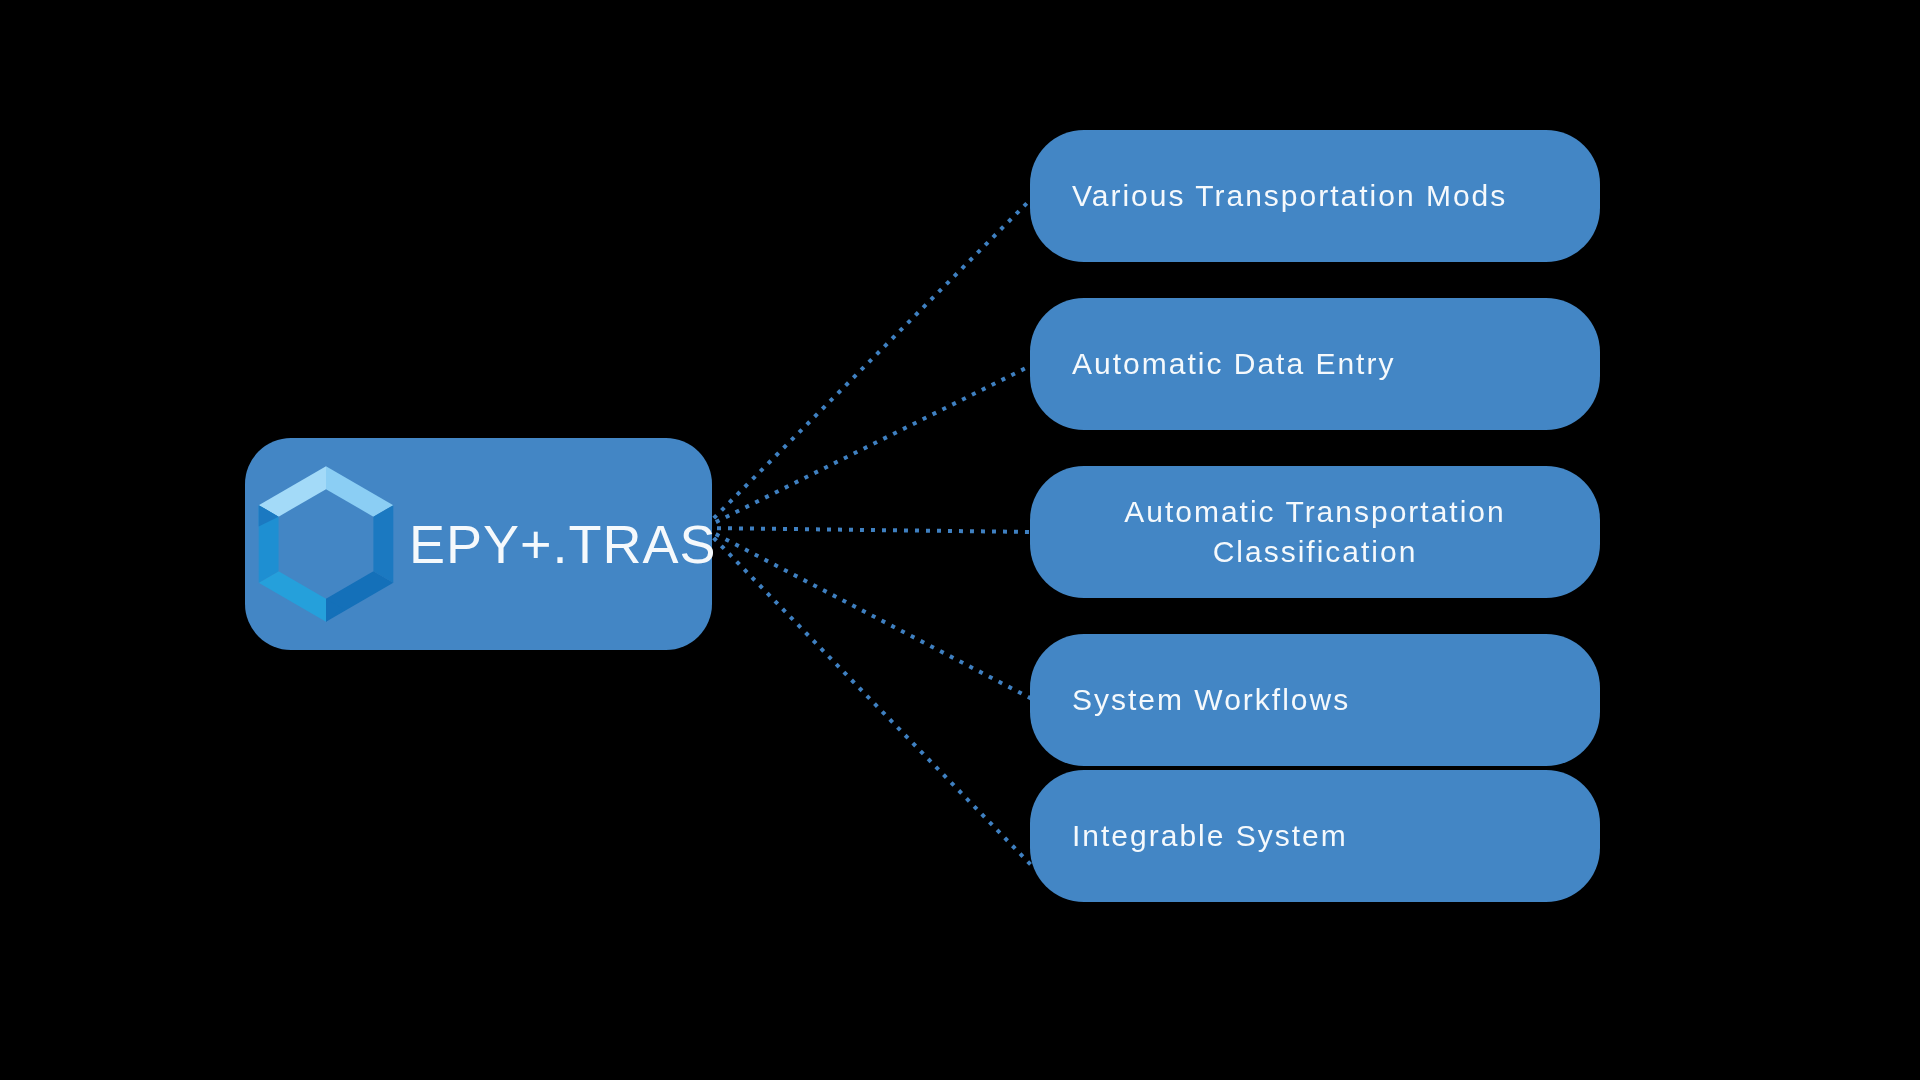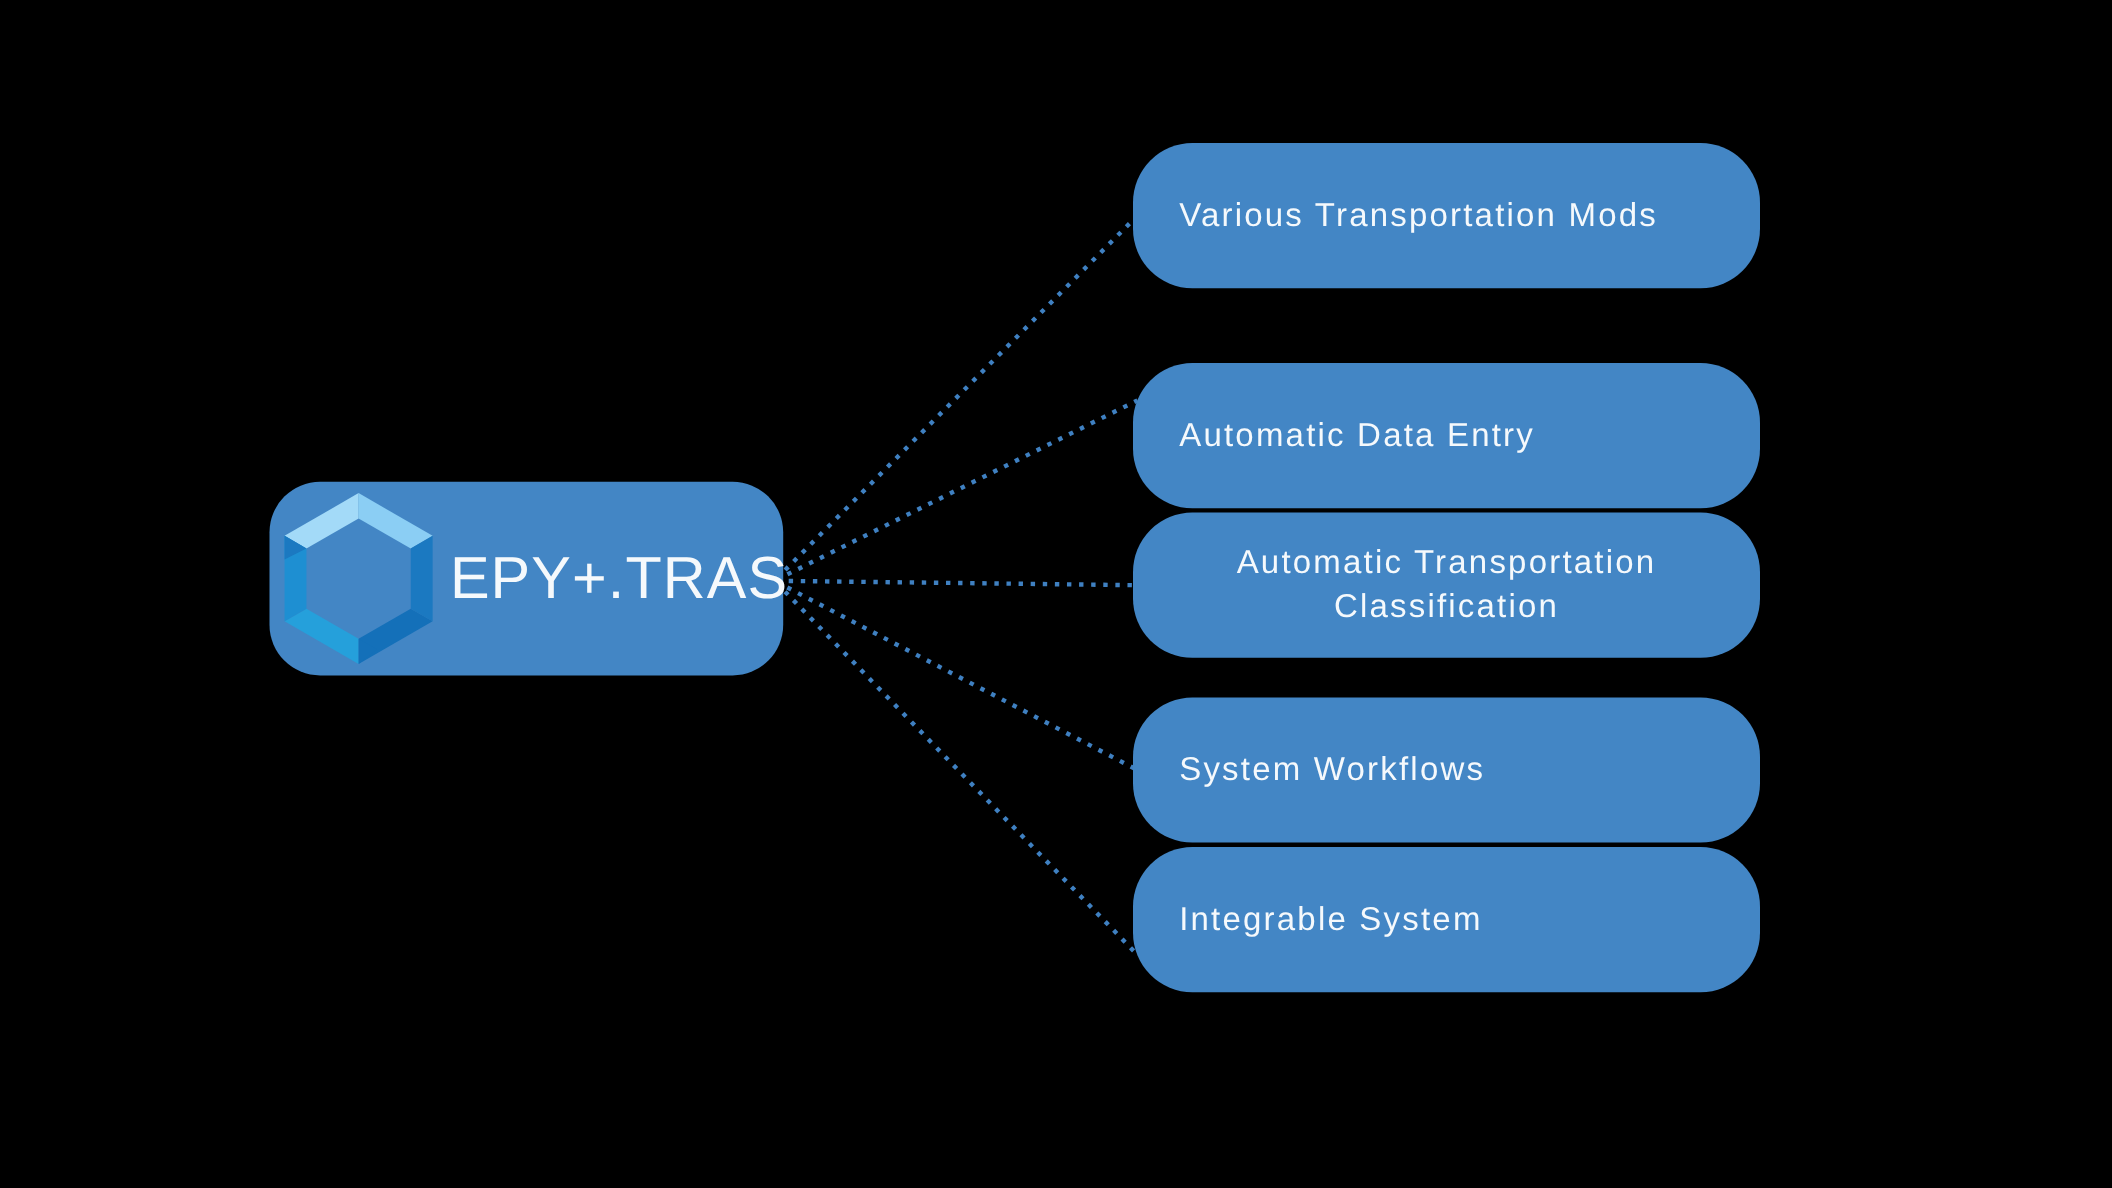--- a/index.html
+++ b/index.html
@@ -43,21 +43,21 @@
     background:var(--node-fill);
     display:flex;
     align-items:center;
     justify-content:flex-start;
     color:var(--text);
   }
   .root-node{
     left:245px;
     top:438px;
     width:467px;
-    height:176px;
+    height:212px;
     border-radius:46px;
     justify-content:flex-start;
     padding-left:12px;
   }
   .root-label{
     font-size:54px;
     letter-spacing:1px;
     color:var(--text);
     margin-left:14px;
     white-space:nowrap;
@@ -76,21 +76,21 @@
     padding:0 42px;
     text-align:center;
   }
   .feature-label{
     font-size:30px;
     letter-spacing:2px;
     line-height:1.35;
     color:var(--text);
   }
   .f1{top:130px;}
-  .f2{top:298px;margin-top:32px;}
+  .f2{top:298px;}
   .f3{top:466px;}
   .f4{top:634px;}
   .f5{top:770px;}
 </style>
 </head>
 <body>
 
 <div class="stage">
 
   <svg class="connectors" viewBox="0 0 1920 1080" xmlns="http://www.w3.org/2000/svg" aria-hidden="true">

